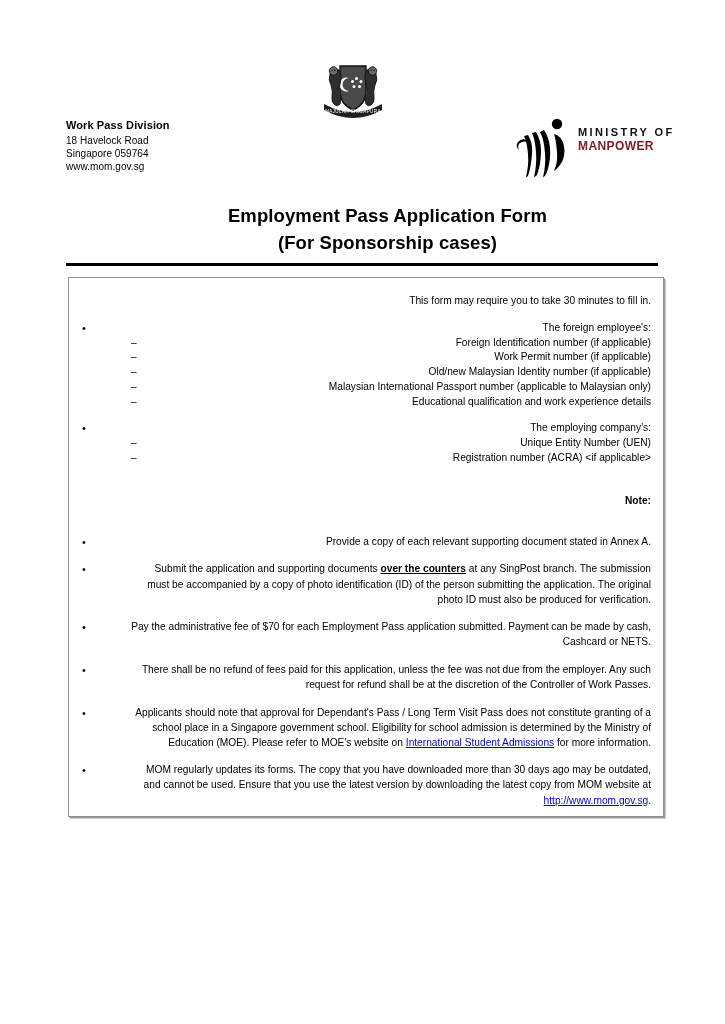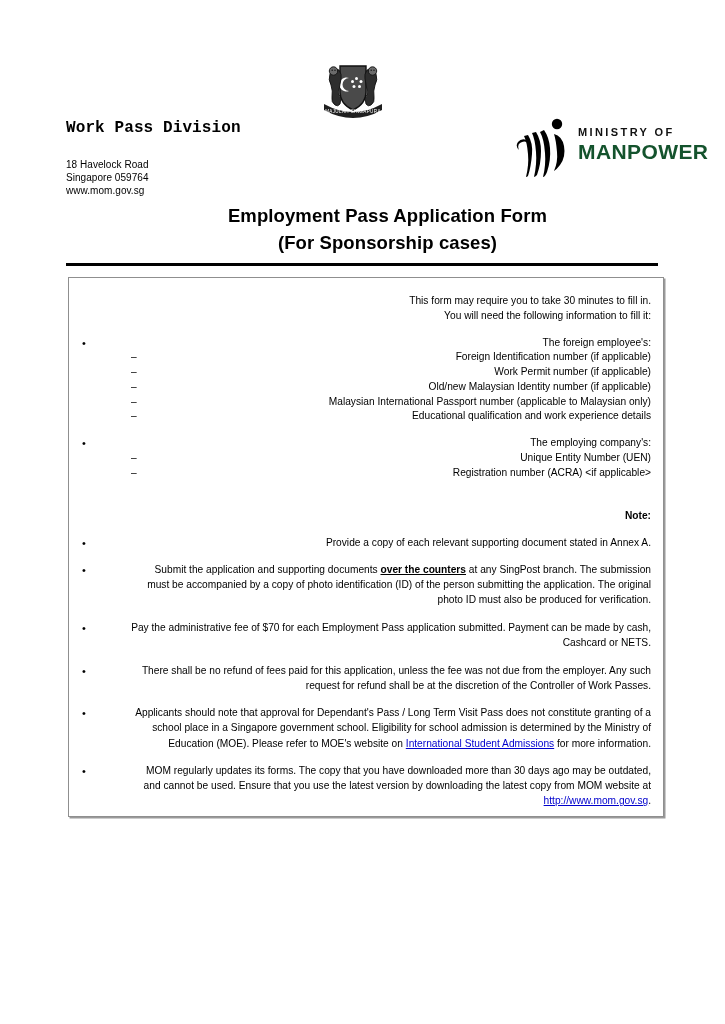--- a/index.html
+++ b/index.html
@@ -33,25 +33,24 @@
     height: 62px;
   }
 
   .addr-block {
     position: absolute;
     left: 66px;
     top: 118px;
     line-height: 1.32;
   }
   .addr-title {
-    font-size: 16px;
+    font-size: 11px;
     font-weight: bold;
     letter-spacing: 0.1px;
-    margin-bottom: 19px;
-    font-family: Liberation Mono, monospace;
+    margin-bottom: 1px;
   }
   .addr-line {
     font-size: 10px;
     letter-spacing: 0.05px;
   }
 
   .mom-logo {
     position: absolute;
     left: 516px;
     top: 117px;
@@ -71,26 +70,26 @@
     top: 10px;
   }
   .mom-ministry {
     font-size: 11px;
     font-weight: bold;
     letter-spacing: 2.4px;
     line-height: 1;
     color: #111;
   }
   .mom-manpower {
-    font-size: 21px;
+    font-size: 12px;
     font-weight: bold;
     letter-spacing: 0.4px;
     line-height: 1.15;
     margin-top: 2px;
-    color: #14532d;
+    color: #7f1d1d;
   }
 
   
   .doc-title {
     position: absolute;
     left: 0;
     top: 203px;
     width: 725px;
     text-align: center;
     font-size: 18.5px;
@@ -173,21 +172,21 @@
   .group-gap {
     height: 12px;
   }
   .note-gap {
     height: 24px;
   }
 
   .note-head {
     font-size: 10.2px;
     font-weight: bold;
-    margin: 0 0 14px 5px;
+    margin: 0 0 28px 5px;
     display: inline-block;
   }
 
   ul.notes {
     list-style: none;
     margin: 0;
     padding: 0;
   }
   ul.notes > li {
     position: relative;
@@ -272,21 +271,20 @@
   <div>(For Sponsorship cases)</div>
 </div>
 
 <div class="rule"></div>
 
 <div class="info-box">
   <div class="box-inner">
 
     <div class="intro">
       <p>This form may require you to take 30 minutes to fill in.</p>
-      <p>You will need the following information to fill it:</p>
     </div>
 
     <div class="group-gap"></div>
 
     
     <ul class="lvl1">
       <li>
         <span class="bullet">•</span>
         <span>The foreign employee's:</span>
         <ul class="lvl2">

